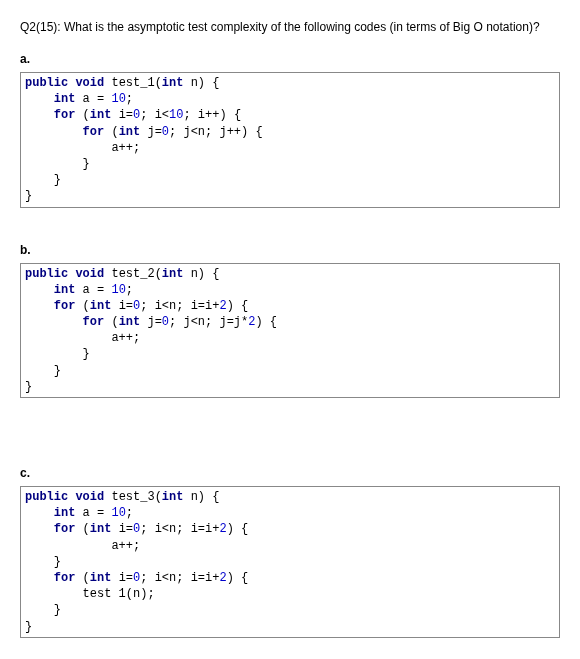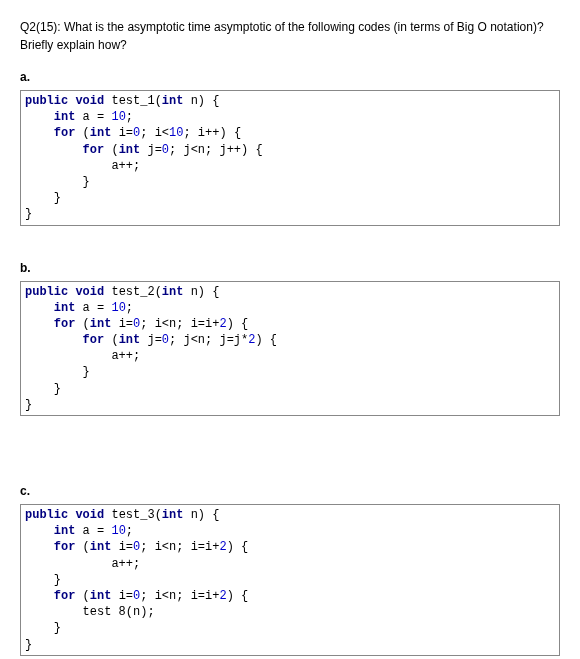--- a/index.html
+++ b/index.html
@@ -33,23 +33,22 @@
     }
     .kw { color: #000080; font-weight: bold; }
     .num { color: #0000cc; }
     .spacer-large { height: 40px; }
   </style>
 </head>
 <body>
 
 <div>
   <div class="question-text">
-    <b>Q2(15):</b><span> What is the asymptotic time asymptotic of the following codes (in terms of Big O notation)?</span>
+    <b>Q2(15):</b><span> What is the asymptotic test complexity of the following codes (in terms of Big O notation)?</span>
   </div>
-  <div class="question-text">Briefly explain how?</div>
 </div>
 
 <div class="part-label">a.</div>
 
 <div class="code-box"><span class="kw">public</span> <span class="kw">void</span><span> test_1(</span><span class="kw">int</span><span> n) {</span>
     <span class="kw">int</span><span> a = </span><span class="num">10</span><span>;</span>
     <span class="kw">for</span><span> (</span><span class="kw">int</span><span> i=</span><span class="num">0</span><span>; i&lt;</span><span class="num">10</span><span>; i++) {</span>
         <span class="kw">for</span><span> (</span><span class="kw">int</span><span> j=</span><span class="num">0</span><span>; j&lt;n; j++) {</span>
             <span>a++;</span>
         <span>}</span>
@@ -70,15 +69,15 @@
 <div class="spacer-large"></div>
 
 <div class="part-label">c.</div>
 
 <div class="code-box"><span class="kw">public</span> <span class="kw">void</span><span> test_3(</span><span class="kw">int</span><span> n) {</span>
     <span class="kw">int</span><span> a = </span><span class="num">10</span><span>;</span>
     <span class="kw">for</span><span> (</span><span class="kw">int</span><span> i=</span><span class="num">0</span><span>; i&lt;n; i=i+</span><span class="num">2</span><span>) {</span>
             <span>a++;</span>
     <span>}</span>
     <span class="kw">for</span><span> (</span><span class="kw">int</span><span> i=</span><span class="num">0</span><span>; i&lt;n; i=i+</span><span class="num">2</span><span>) {</span>
-        <span>test 8(n);</span>
+        <span>test 1(n);</span>
     <span>}</span>
 <span>}</span></div>
 
 </body></html>

